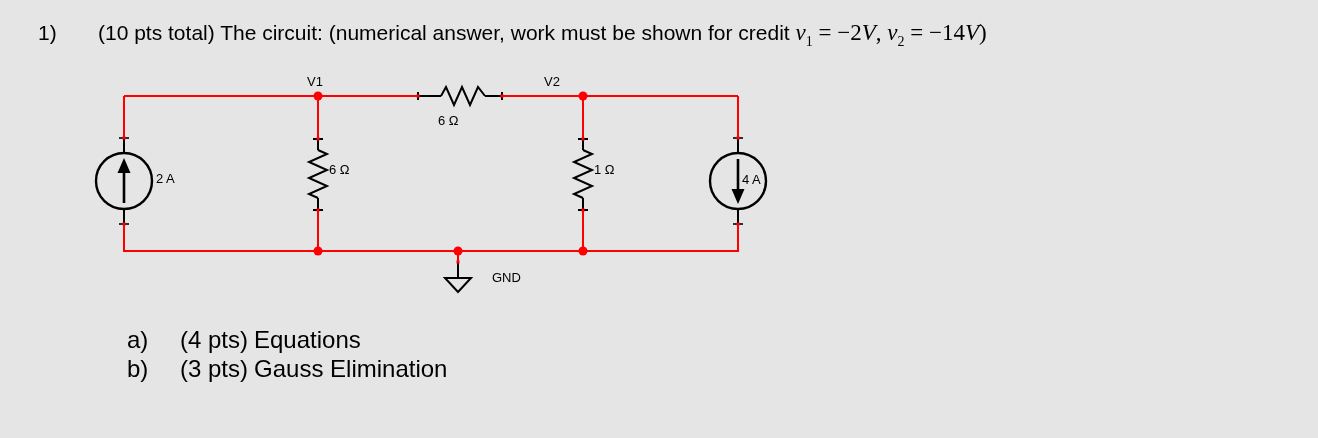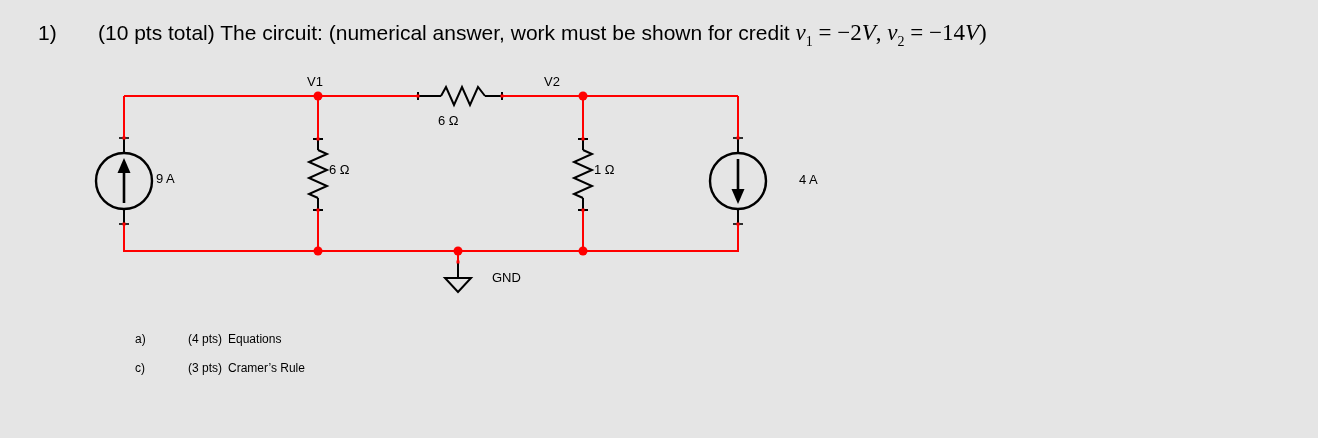--- a/index.html
+++ b/index.html
@@ -6,21 +6,21 @@
   .page{position:relative;width:1318px;height:438px;background:#e5e5e5;overflow:hidden;
         font-family:"Liberation Sans",sans-serif;color:#000;}
   svg{position:absolute;left:0;top:0;}
   .title-line{position:absolute;left:38px;top:20px;font-size:21px;line-height:26px;white-space:nowrap;}
   .q-num{display:inline-block;width:60px;}
   .math{font-size:23px;font-family:"Liberation Serif",serif;}
   .mi{font-family:"Liberation Serif",serif;font-style:italic;}
   .mn{font-family:"Liberation Serif",serif;font-style:normal;}
   .math sub{font-size:14px;font-style:normal;font-family:"Liberation Serif",serif;}
   .clabel{position:absolute;font-weight:normal;font-size:13px;line-height:22px;white-space:nowrap;}
-  .parts{position:absolute;left:135px;top:325px;font-size:12px;line-height:29px;}
+  .parts{position:absolute;left:127px;top:325px;font-size:24px;line-height:29px;}
   .part-label{display:inline-block;width:53px;}
   .part-points{margin-right:6px;}
 </style>
 </head>
 <body>
 
 <div class="page">
 
   <svg width="1318" height="438" viewBox="0 0 1318 438">
 
@@ -108,22 +108,22 @@
     </g>
   </svg>
 
   <div class="title-line"><span class="q-num">1)</span><span>(10 pts total) The circuit: (numerical answer, work must be shown for credit </span><span class="math"><span class="mi">v</span><sub>1</sub><span class="mn"> = −2</span><span class="mi">V</span><span class="mn">, </span><span class="mi">v</span><sub>2</sub><span class="mn"> = −14</span><span class="mi">V</span><span class="mn">)</span></span></div>
 
   <div class="clabel" style="left:307px;top:71px;">V1</div>
   <div class="clabel" style="left:544px;top:71px;">V2</div>
   <div class="clabel" style="left:438px;top:110px;">6 Ω</div>
   <div class="clabel" style="left:329px;top:159px;">6 Ω</div>
   <div class="clabel" style="left:594px;top:159px;">1 Ω</div>
-  <div class="clabel" style="left:156px;top:168px;">9 A</div>
-  <div class="clabel" style="left:799px;top:169px;">4 A</div>
+  <div class="clabel" style="left:156px;top:168px;">2 A</div>
+  <div class="clabel" style="left:742px;top:169px;">4 A</div>
   <div class="clabel" style="left:492px;top:267px;">GND</div>
 
   <div class="parts">
     <div class="part-row"><span class="part-label">a)</span><span class="part-points">(4 pts)</span><span>Equations</span></div>
-    <div class="part-row"><span class="part-label">c)</span><span class="part-points">(3 pts)</span><span>Cramer’s Rule</span></div>
+    <div class="part-row"><span class="part-label">b)</span><span class="part-points">(3 pts)</span><span>Gauss Elimination</span></div>
   </div>
 
 </div>
 
 </body></html>

